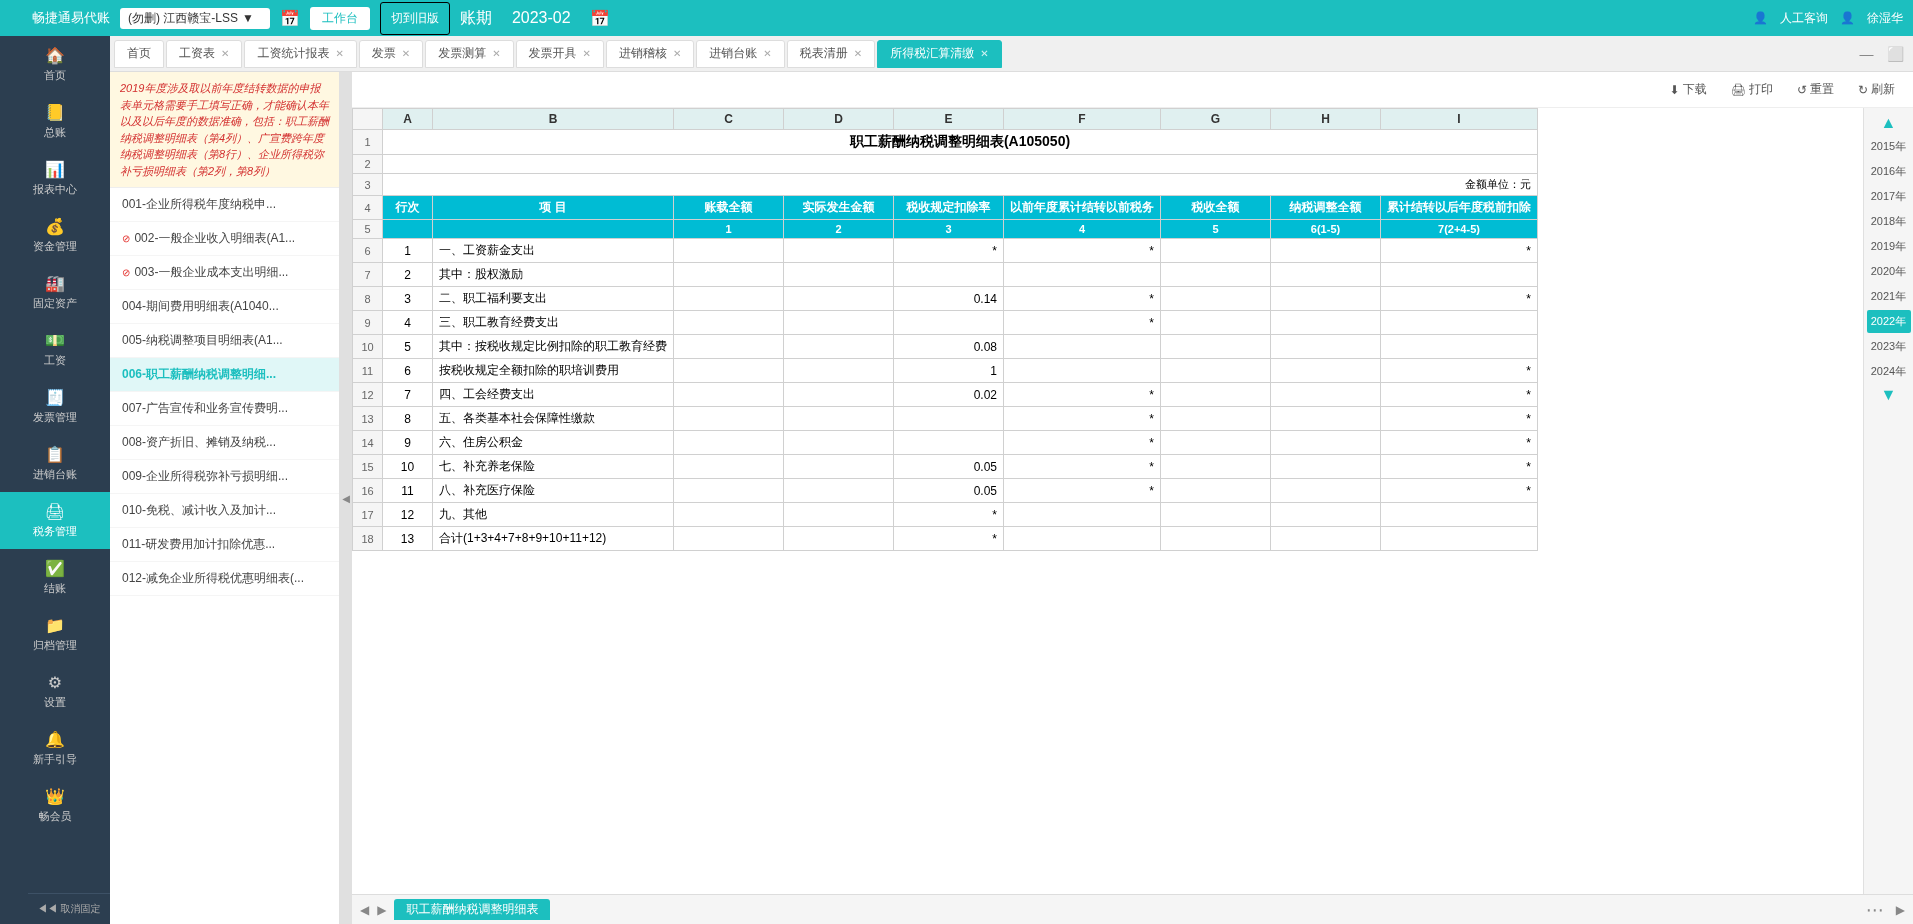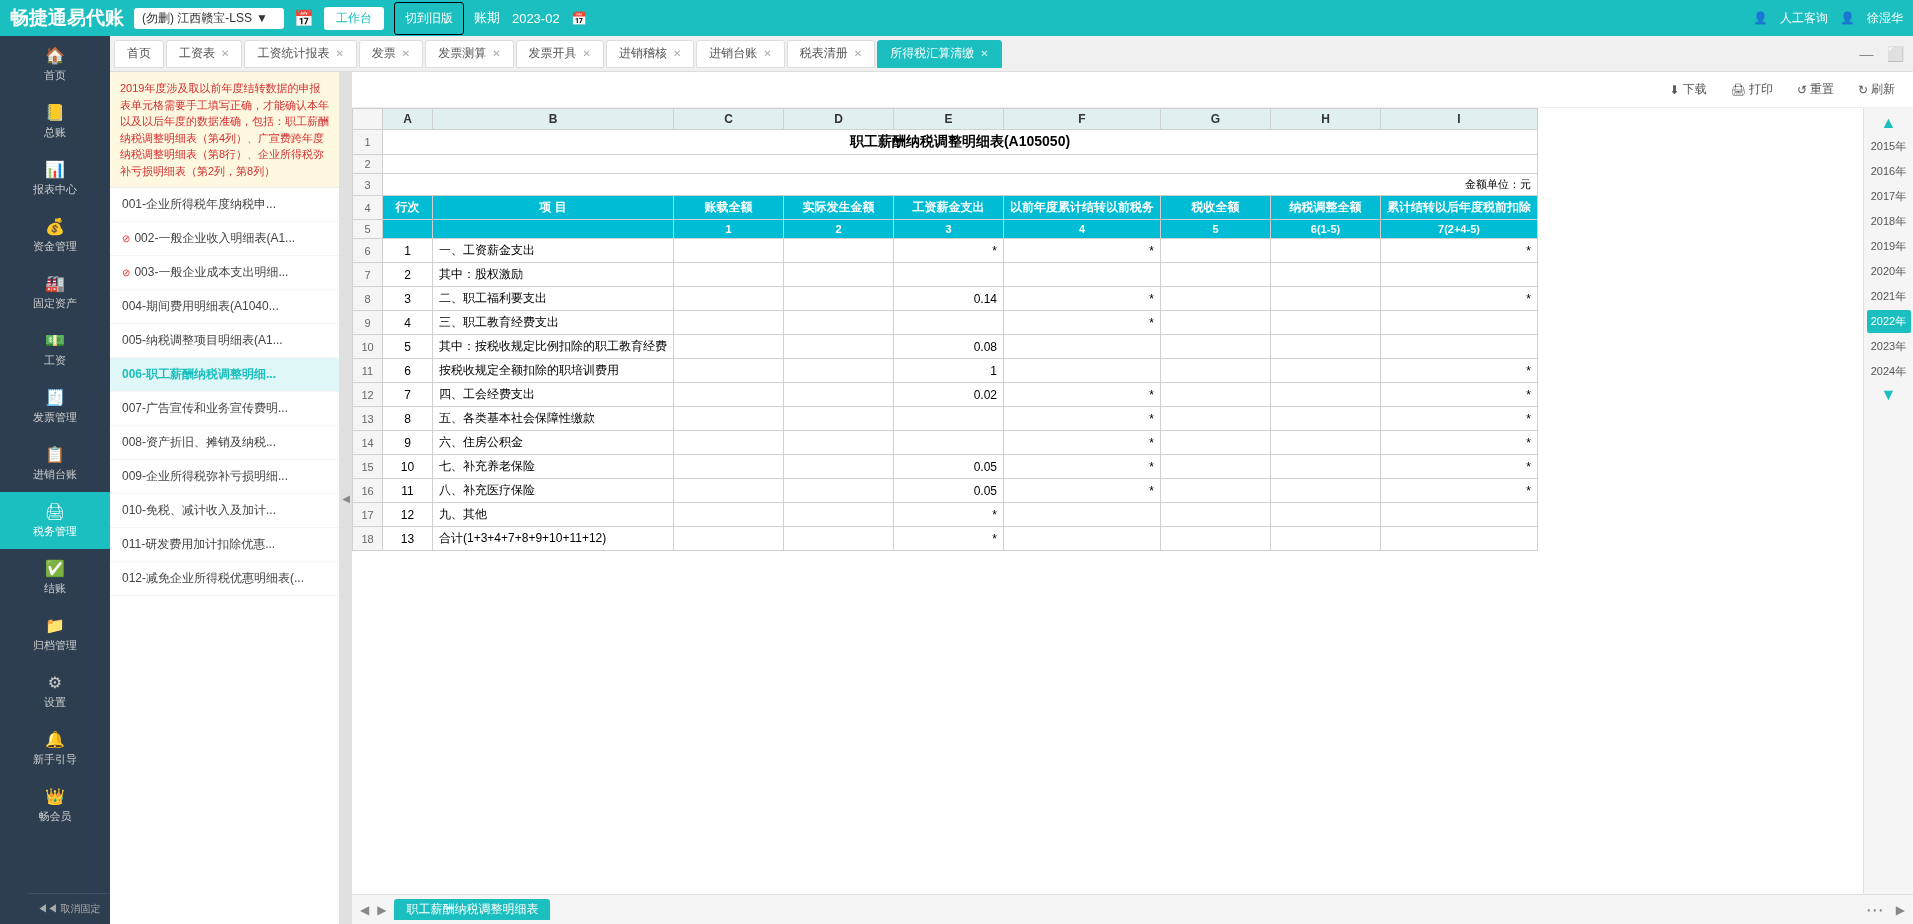--- a/index.html
+++ b/index.html
@@ -1,25 +1,25 @@
 <!DOCTYPE html>
 <html><head>
   <meta charset="utf-8">
   <style>
     * { box-sizing: border-box; margin: 0; padding: 0; }
     body { font-family: 'Microsoft YaHei', Arial, sans-serif; font-size: 12px; background: #f0f2f5; display: flex; flex-direction: column; height: 924px; overflow: hidden; }
 
     
     .top-bar { height: 36px; background: #1cbfbf; display: flex; align-items: center; padding: 0 10px; justify-content: space-between; flex-shrink: 0; }
     .top-bar-left { display: flex; align-items: center; gap: 10px; }
-    .app-title { color: white; font-size: 19px; font-weight: bold; }
+    .app-title { color: white; font-size: 13px; font-weight: normal; margin-left: 22px; }
     .company-selector { background: white; border: none; border-radius: 3px; padding: 2px 8px; font-size: 12px; color: #333; display: flex; align-items: center; gap: 4px; cursor: pointer; min-width: 150px; }
     .btn-workbench { background: white; color: #1cbfbf; border: none; border-radius: 3px; padding: 3px 12px; font-size: 12px; cursor: pointer; }
     .btn-switch { background: transparent; color: white; border: 1px solid #000000; border-radius: 3px; padding: 7px 10px; font-size: 12px; cursor: pointer; }
-    .period-info { color: white; font-size: 13px; display: flex; align-items: center; gap: 12px; }
+    .period-info { color: white; font-size: 16px; display: flex; align-items: center; gap: 20px; }
     .top-bar-right { display: flex; align-items: center; gap: 12px; color: white; font-size: 12px; }
 
     
     .main-layout { display: flex; flex: 1; overflow: hidden; }
 
     
     .sidebar { width: 110px; background: #2c3e50; display: flex; flex-direction: column; flex-shrink: 0; }
     .sidebar-item { display: flex; flex-direction: column; align-items: center; padding: 10px 0; color: #ccc; cursor: pointer; font-size: 11px; gap: 3px; }
     .sidebar-item.active-nav { background: #1cbfbf; color: white; }
     .sidebar-icon { font-size: 16px; }
@@ -35,21 +35,21 @@
     .tab-close { margin-left: 6px; color: #aaa; font-size: 10px; }
     .tab.active .tab-close { color: rgba(255,255,255,0.8); }
     .tab-bar-actions { margin-left: auto; display: flex; align-items: center; gap: 6px; }
     .tab-action-btn { font-size: 14px; color: #888; cursor: pointer; padding: 2px 4px; }
 
     
     .inner-content { flex: 1; display: flex; overflow: hidden; }
 
     
     .form-list-panel { width: 230px; background: white; border-right: 1px solid #e0e0e0; display: flex; flex-direction: column; flex-shrink: 0; overflow-y: auto; }
-    .notice-bar { background: #fff8e1; padding: 8px 10px; font-size: 11px; color: #d32f2f; line-height: 1.5; border-bottom: 1px solid #eee; }
+    .notice-bar { background: #fff8e1; padding: 8px 10px; font-size: 11px; color: #d32f2f; line-height: 1.5; border-bottom: 1px solid #eee; font-style: italic; }
     .form-list-item { padding: 8px 12px; font-size: 12px; color: #444; cursor: pointer; border-bottom: 1px solid #f5f5f5; display: flex; align-items: center; gap: 4px; }
     .form-list-item.active { background: #e0f7f7; color: #1cbfbf; font-weight: bold; }
     .form-list-item .error-icon { color: #e53935; font-size: 10px; }
 
     
     .right-panel { flex: 1; display: flex; flex-direction: column; overflow: hidden; }
 
     
     .toolbar { display: flex; align-items: center; justify-content: flex-end; padding: 6px 12px; background: white; border-bottom: 1px solid #eee; gap: 12px; flex-shrink: 0; }
     .toolbar-btn { display: flex; align-items: center; gap: 3px; font-size: 12px; color: #555; cursor: pointer; padding: 3px 6px; border-radius: 3px; }
@@ -315,21 +315,21 @@
                 <tr>
                   <td class="row-num">3</td>
                   <td colspan="9" style="background:white;text-align:right;font-size:11px;">金额单位：元</td>
                 </tr>
                 <tr class="sheet-header-row">
                   <td class="row-num" style="background:#f5f5f5;">4</td>
                   <th>行次</th>
                   <th>项 目</th>
                   <th>账载全额</th>
                   <th>实际发生金额</th>
-                  <th>工资薪金支出</th>
+                  <th>税收规定扣除率</th>
                   <th>以前年度累计结转以前税务</th>
                   <th>税收全额</th>
                   <th>纳税调整全额</th>
                   <th>累计结转以后年度税前扣除</th>
                 </tr>
                 <tr class="sheet-header-row2">
                   <td class="row-num" style="background:#f5f5f5;">5</td>
                   <th></th>
                   <th></th>
                   <th>1</th>

